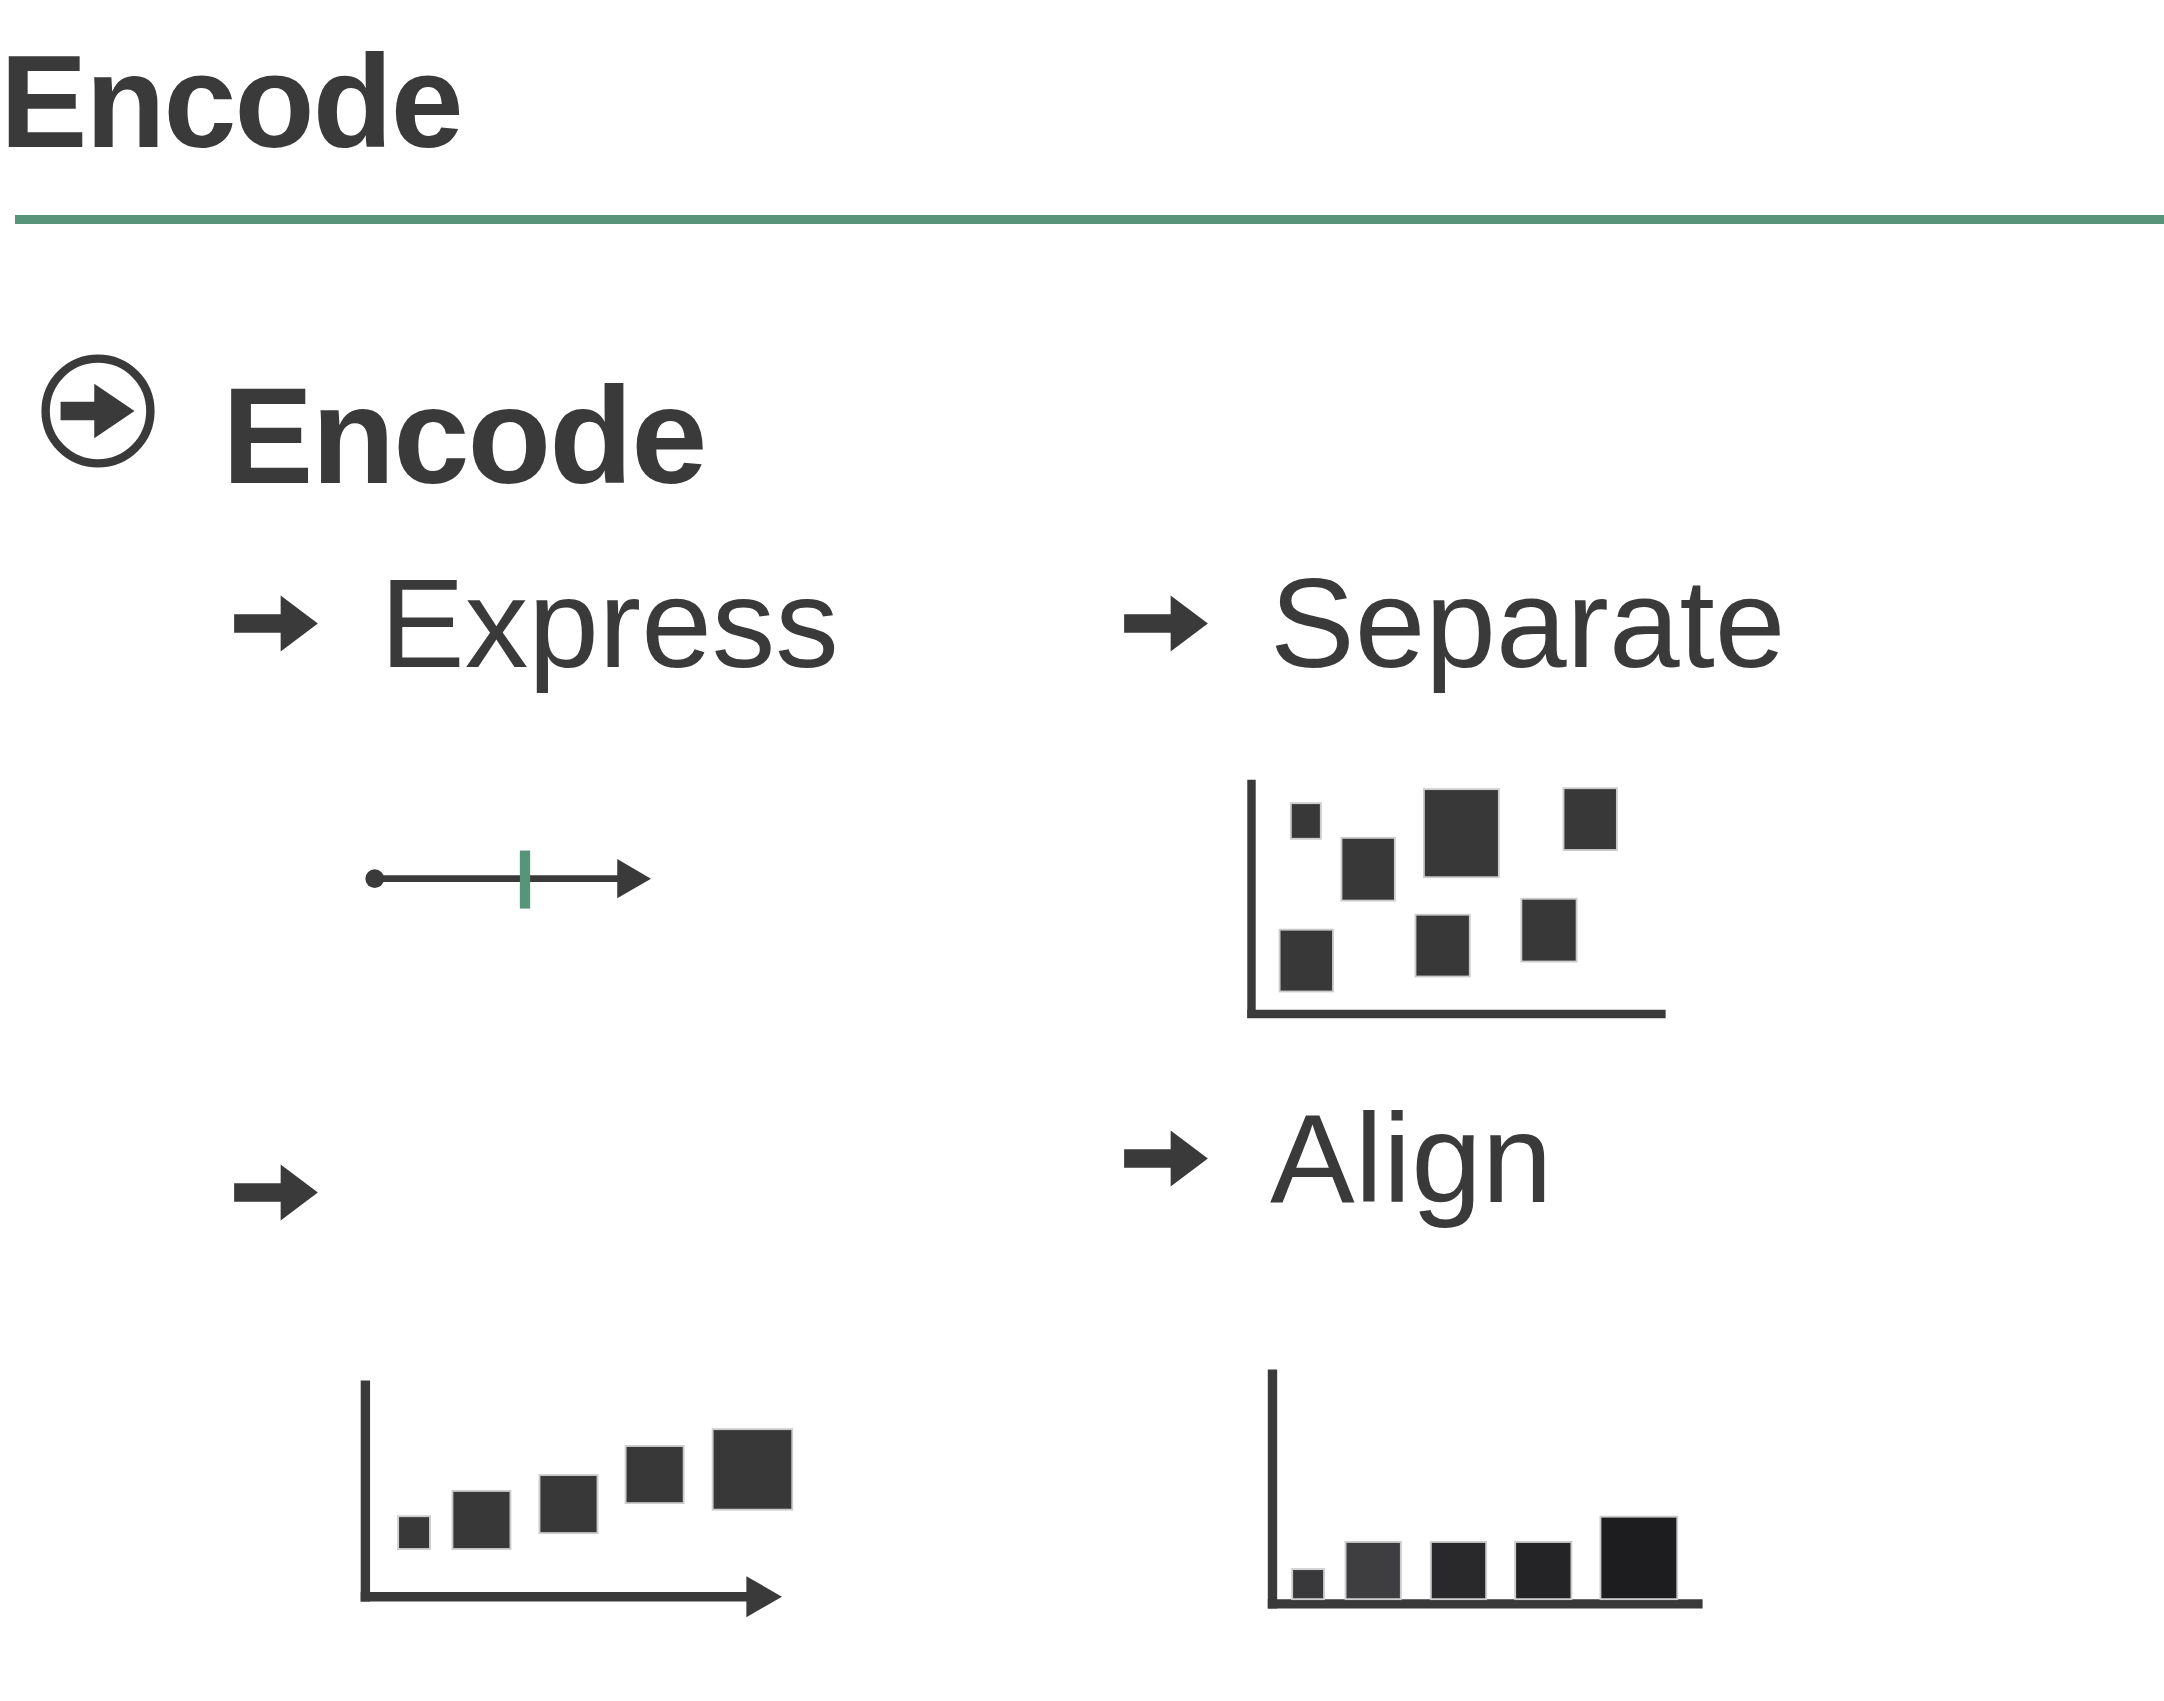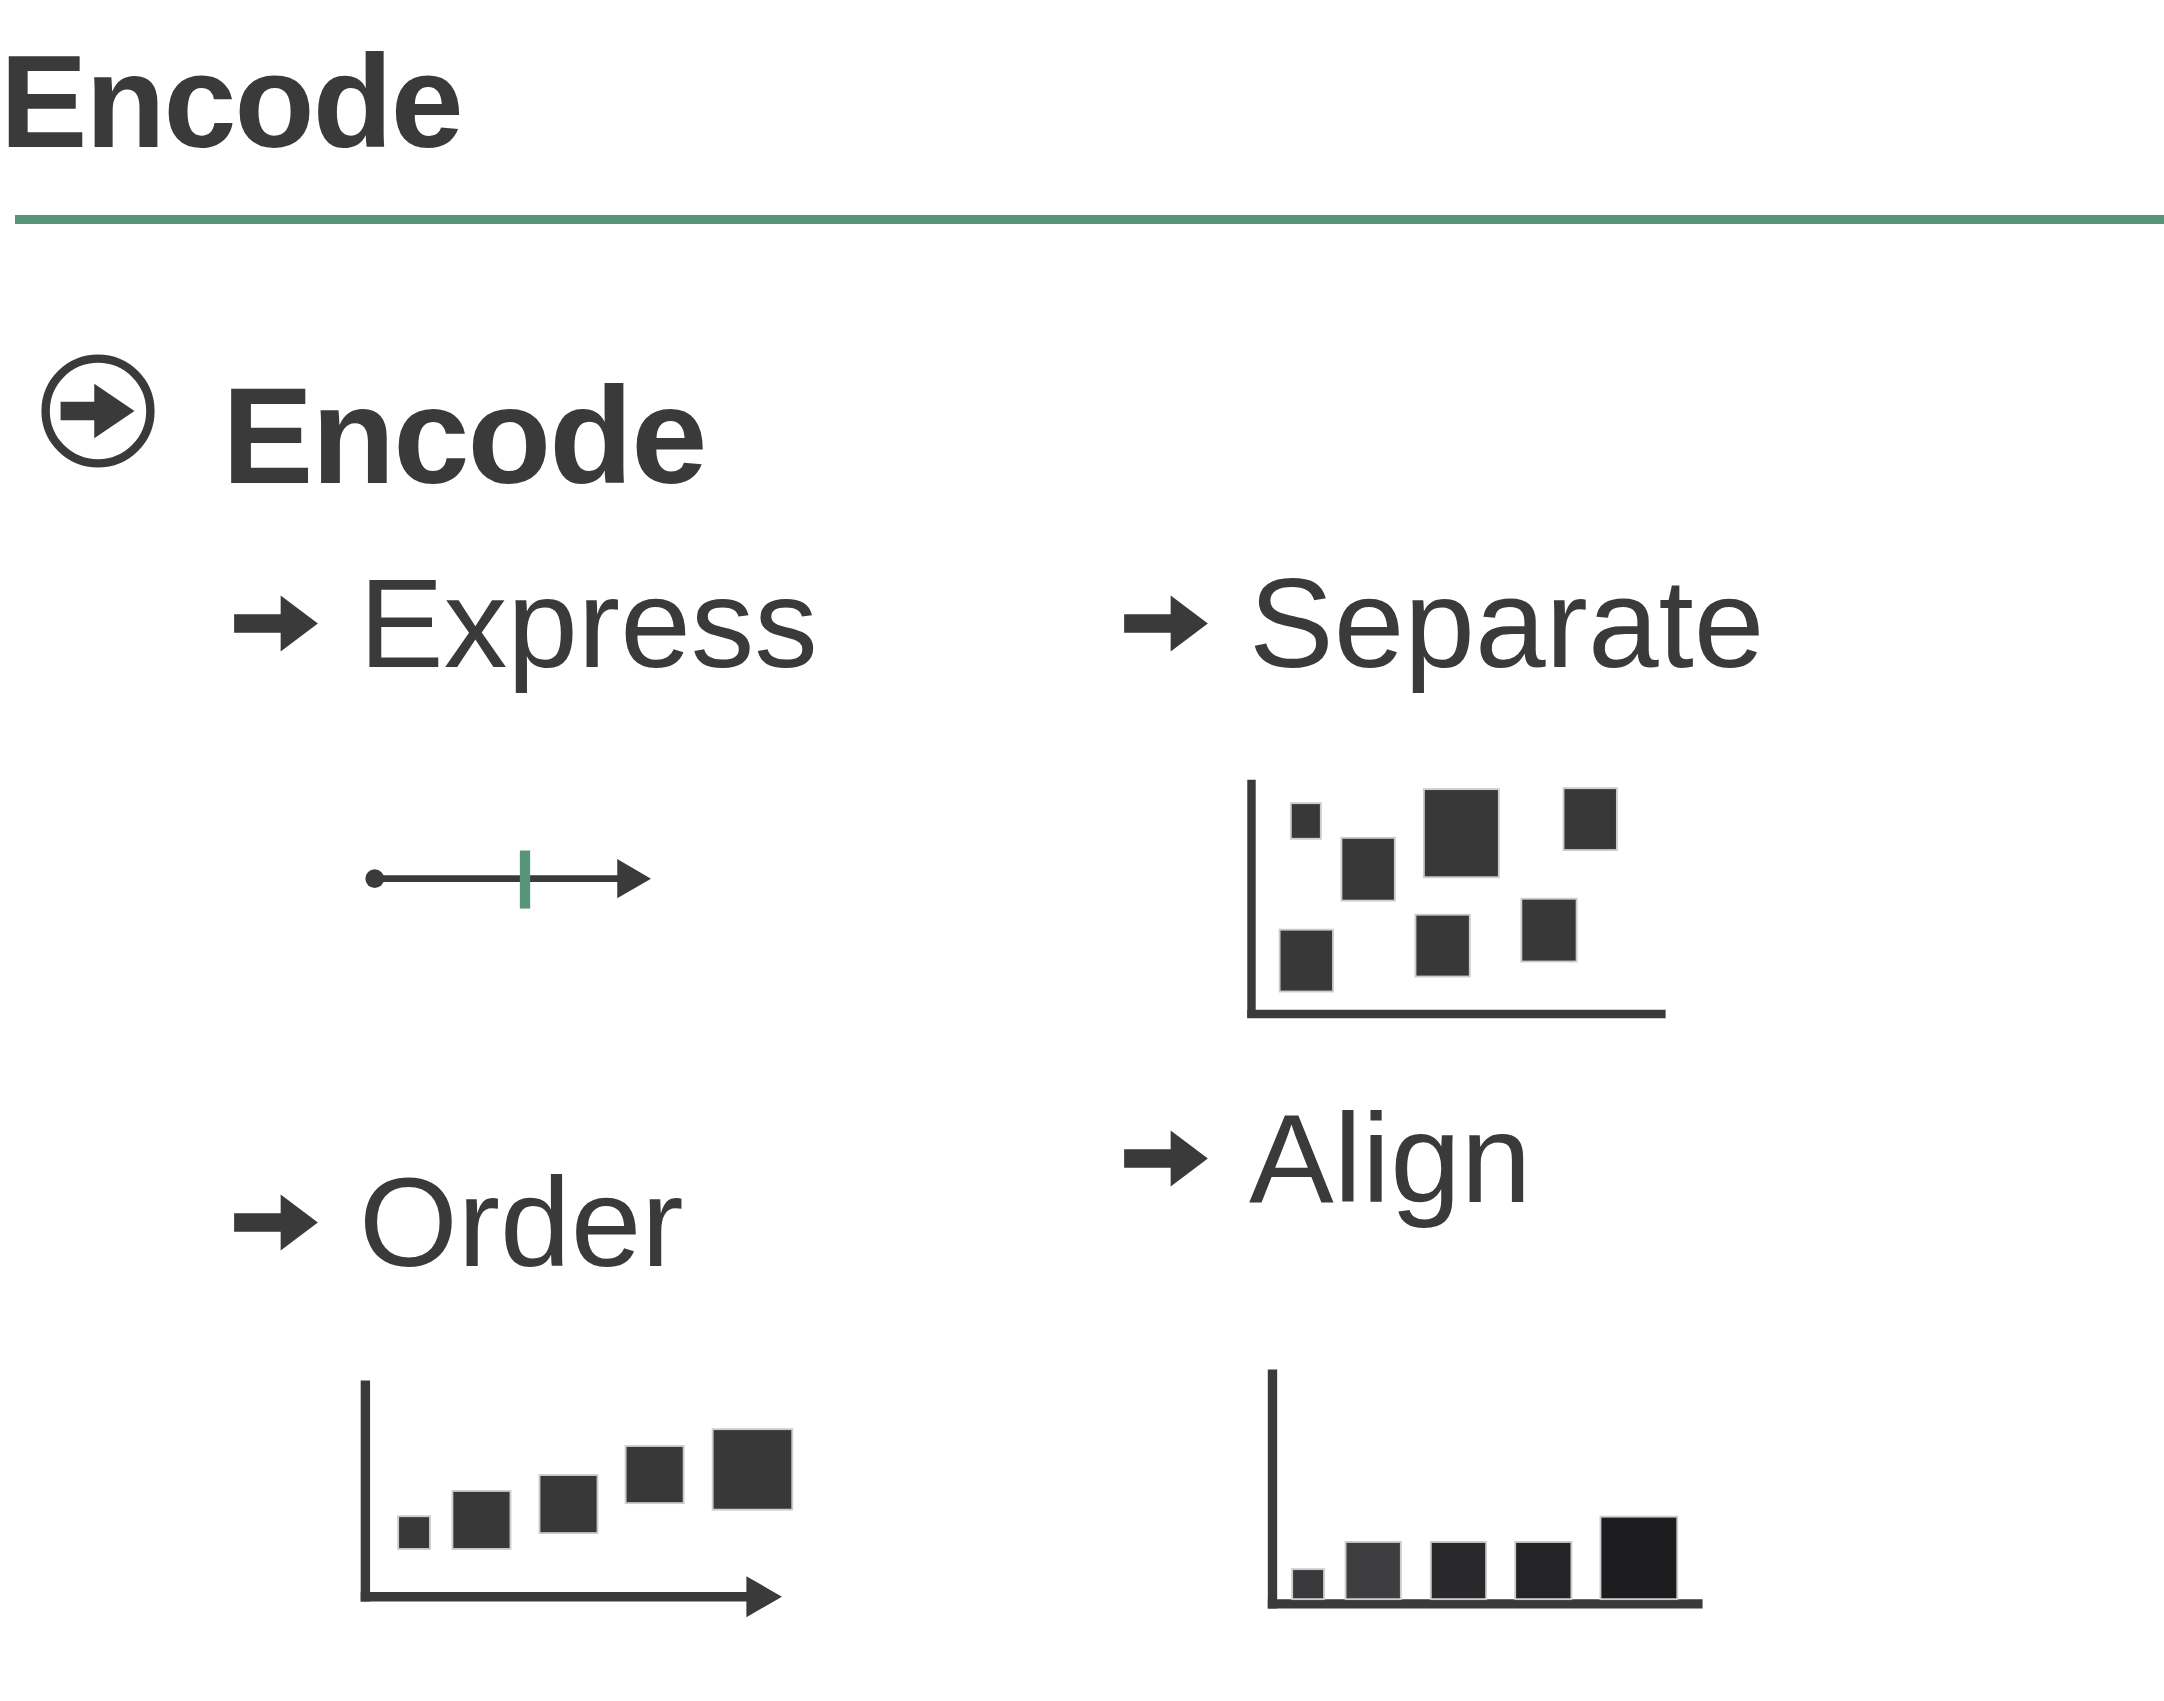--- a/index.html
+++ b/index.html
@@ -29,21 +29,21 @@
   .arrange-icon svg { display:block; width:100%; height:100%; }
 
   .arrange-label {
     left:222px; top:367px;
     font-size:137px; font-weight:bold;
     line-height:1; letter-spacing:-1.9px;
     white-space:nowrap;
   }
 
   .method-label {
-    display:flex; align-items:center; gap:41px;
+    display:flex; align-items:center; gap:62px;
     line-height:1;
     font-size:127px;
     white-space:nowrap;
   }
   .method-label .arrow-glyph { width:84px; height:67px; flex:0 0 auto; }
   .method-label .arrow-glyph svg { display:block; width:100%; height:100%; }
 
   .pos-express-label  { left:234px;  top:560px; }
   .pos-separate-label { left:1124px; top:560px; }
   .pos-order-label    { left:234px;  top:1159px; }
@@ -86,21 +86,20 @@
   </span>
   <span>Separate</span>
 </div>
 
 <div class="abs method-label pos-order-label">
   <span class="arrow-glyph">
     <svg viewBox="0 0 90 72">
         <path d="M0 26 H50 V6 L90 36 L50 66 V46 H0 Z" fill="#3a3a3a"></path>
       </svg>
   </span>
-  <span>Order</span>
 </div>
 
 <div class="abs method-label pos-align-label">
   <span class="arrow-glyph">
     <svg viewBox="0 0 90 72">
         <path d="M0 26 H50 V6 L90 36 L50 66 V46 H0 Z" fill="#3a3a3a"></path>
       </svg>
   </span>
   <span>Align</span>
 </div>

